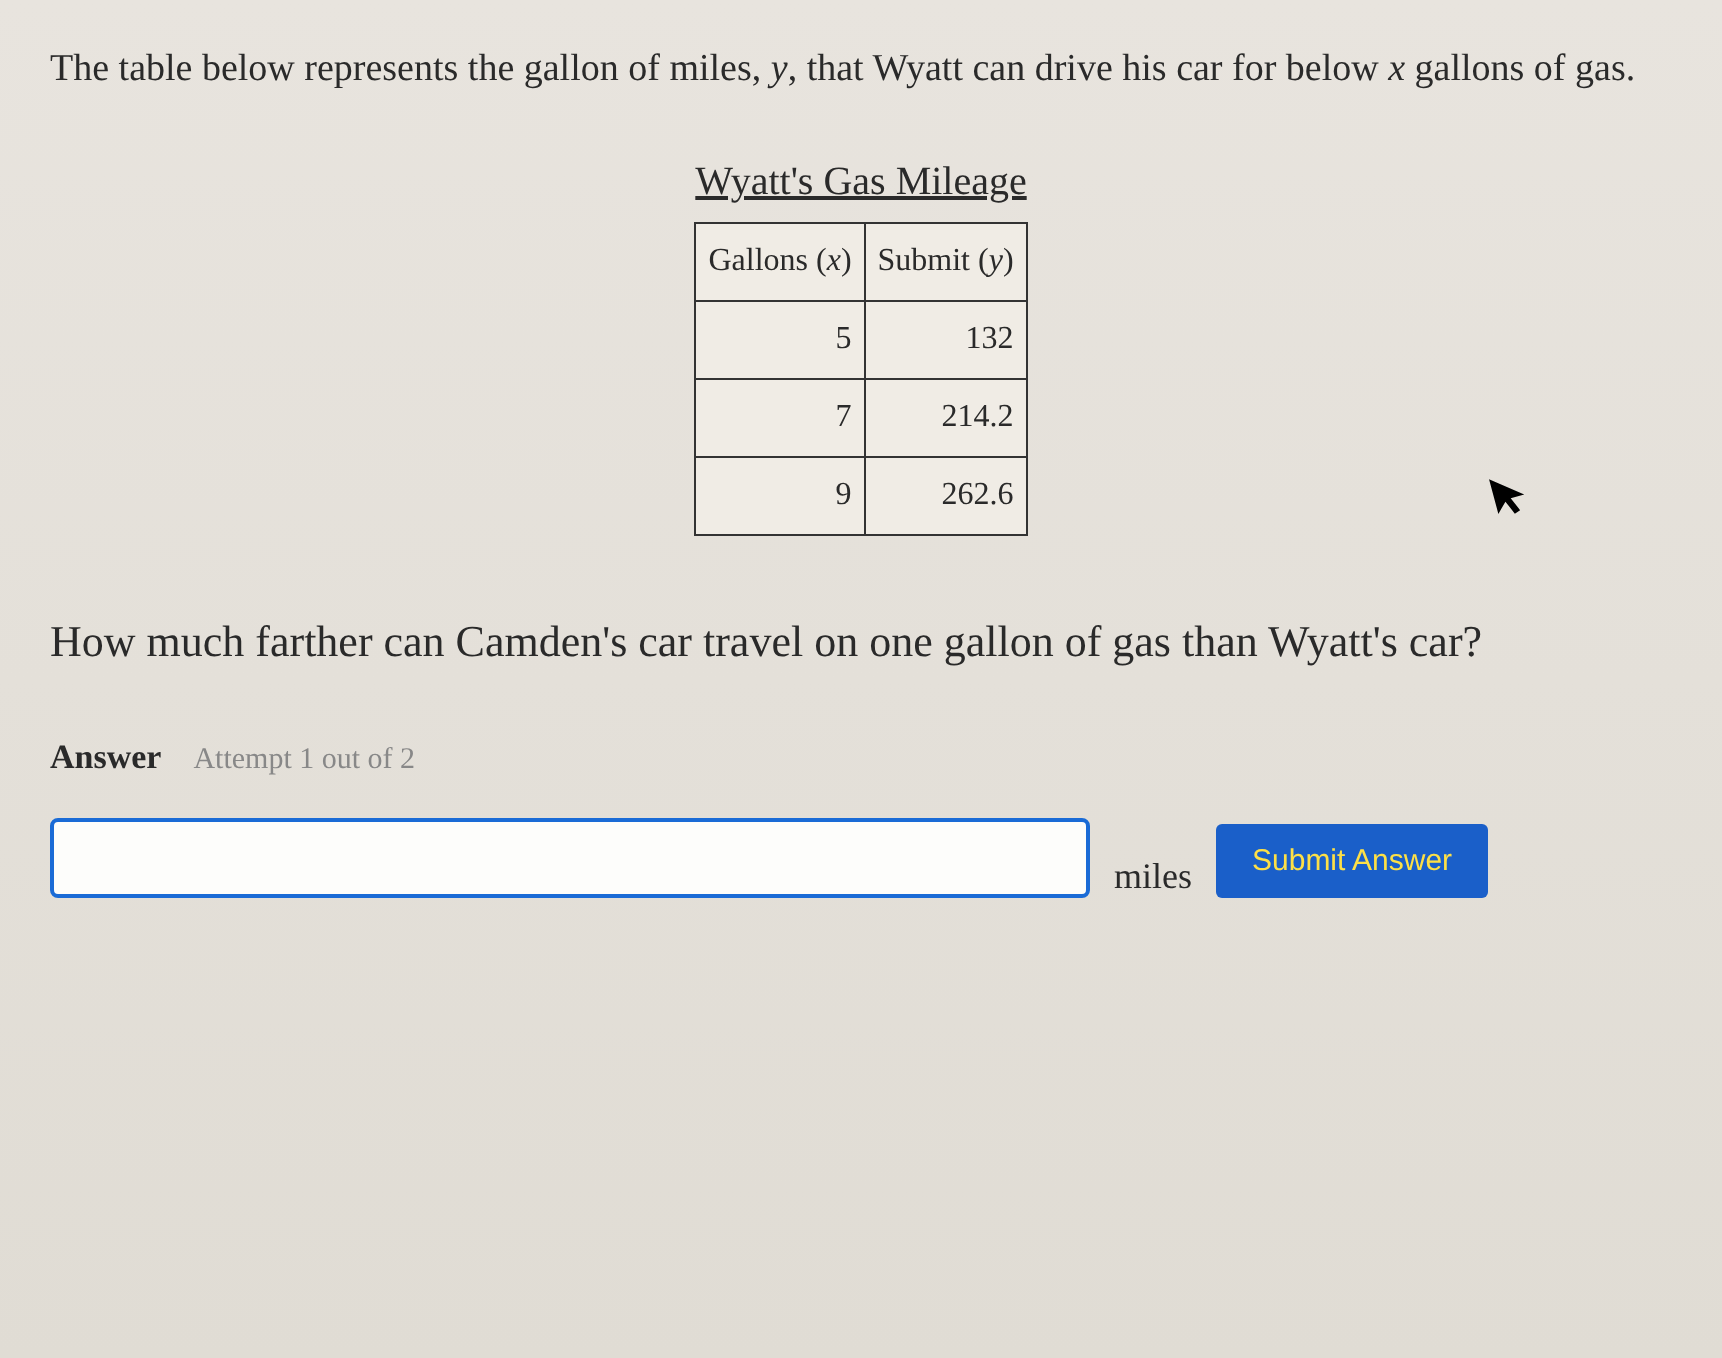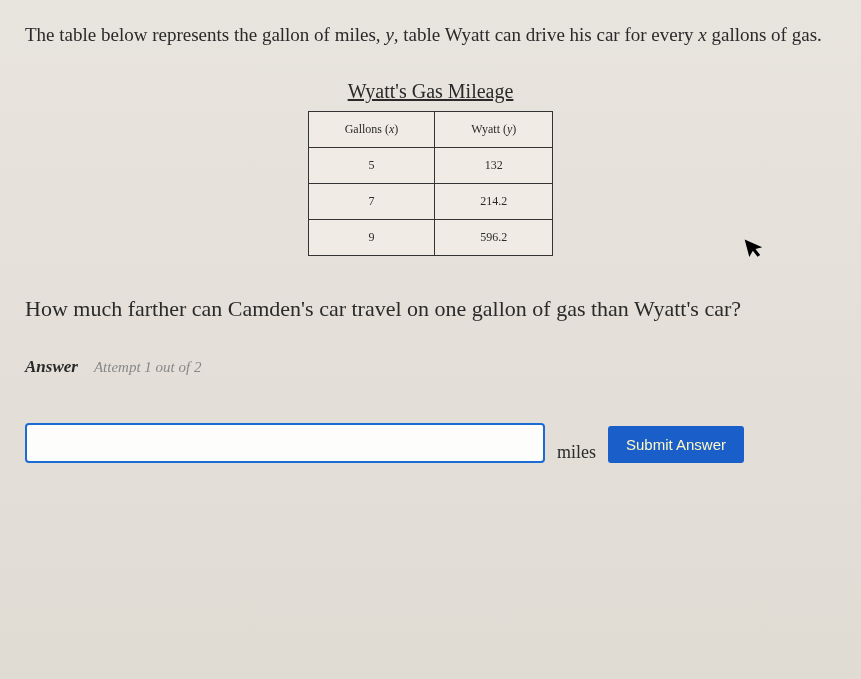--- a/index.html
+++ b/index.html
@@ -33,35 +33,34 @@
       font-weight: normal;
     }
     .data-table {
       margin: 0 auto 40px auto;
       border-collapse: collapse;
       background: #f0ece5;
     }
     .data-table th,
     .data-table td {
       border: 1.5px solid #333;
-      padding: 10px 36px;
-      text-align: center;
-      font-size: 12px;
+      padding: 10px 6px;
+      text-align: right;
+      font-size: 16px;
       font-weight: normal;
     }
     .data-table th {
       font-weight: normal;
     }
     .question {
       font-size: 22px;
       margin-bottom: 35px;
     }
     .answer-row {
-      margin-bottom: 46px;
-      font-style: italic;
+      margin-bottom: 20px;
     }
     .answer-label {
       font-weight: bold;
       font-size: 17px;
     }
     .attempt {
       color: #888;
       font-size: 15px;
       margin-left: 12px;
     }
@@ -77,69 +76,69 @@
       border-radius: 4px;
       background: #fdfdfb;
       padding: 0 10px;
       font-size: 16px;
     }
     .unit {
       font-size: 18px;
     }
     .submit-btn {
       background: #1a5fc9;
-      color: #fef9c3;
+      color: #fde047;
       border: none;
       padding: 10px 18px;
       font-size: 15px;
       border-radius: 3px;
       cursor: pointer;
       font-family: Arial, sans-serif;
     }
     .cursor {
       position: absolute;
       top: 235px;
       right: 95px;
       font-size: 24px;
       color: #000;
       transform: rotate(-15deg);
     }
   </style>
 </head>
 <body>
 
 <p class="intro">
-  <span>The table below represents the gallon of miles, </span><span class="math-var">y</span><span>, table Wyatt can drive his car for every </span><span class="math-var">x</span><span> gallons of gas.</span>
+  <span>The table below represents the gallon of miles, </span><span class="math-var">y</span><span>, that Wyatt can drive his car for below </span><span class="math-var">x</span><span> gallons of gas.</span>
 </p>
 
 <h2 class="table-title">Wyatt's Gas Mileage</h2>
 
 <table class="data-table">
   <thead>
     <tr>
       <th>
         <span>Gallons (</span><span class="math-var">x</span><span>)</span>
       </th>
       <th>
-        <span>Wyatt (</span><span class="math-var">y</span><span>)</span>
+        <span>Submit (</span><span class="math-var">y</span><span>)</span>
       </th>
     </tr>
   </thead>
   <tbody>
     <tr>
       <td>5</td>
       <td>132</td>
     </tr>
     <tr>
       <td>7</td>
       <td>214.2</td>
     </tr>
     <tr>
       <td>9</td>
-      <td>596.2</td>
+      <td>262.6</td>
     </tr>
   </tbody>
 </table>
 
 <p class="question">How much farther can Camden's car travel on one gallon of gas than Wyatt's car?</p>
 
 <div class="answer-row">
   <span class="answer-label">Answer</span>
   <span class="attempt">Attempt 1 out of 2</span>
 </div>

